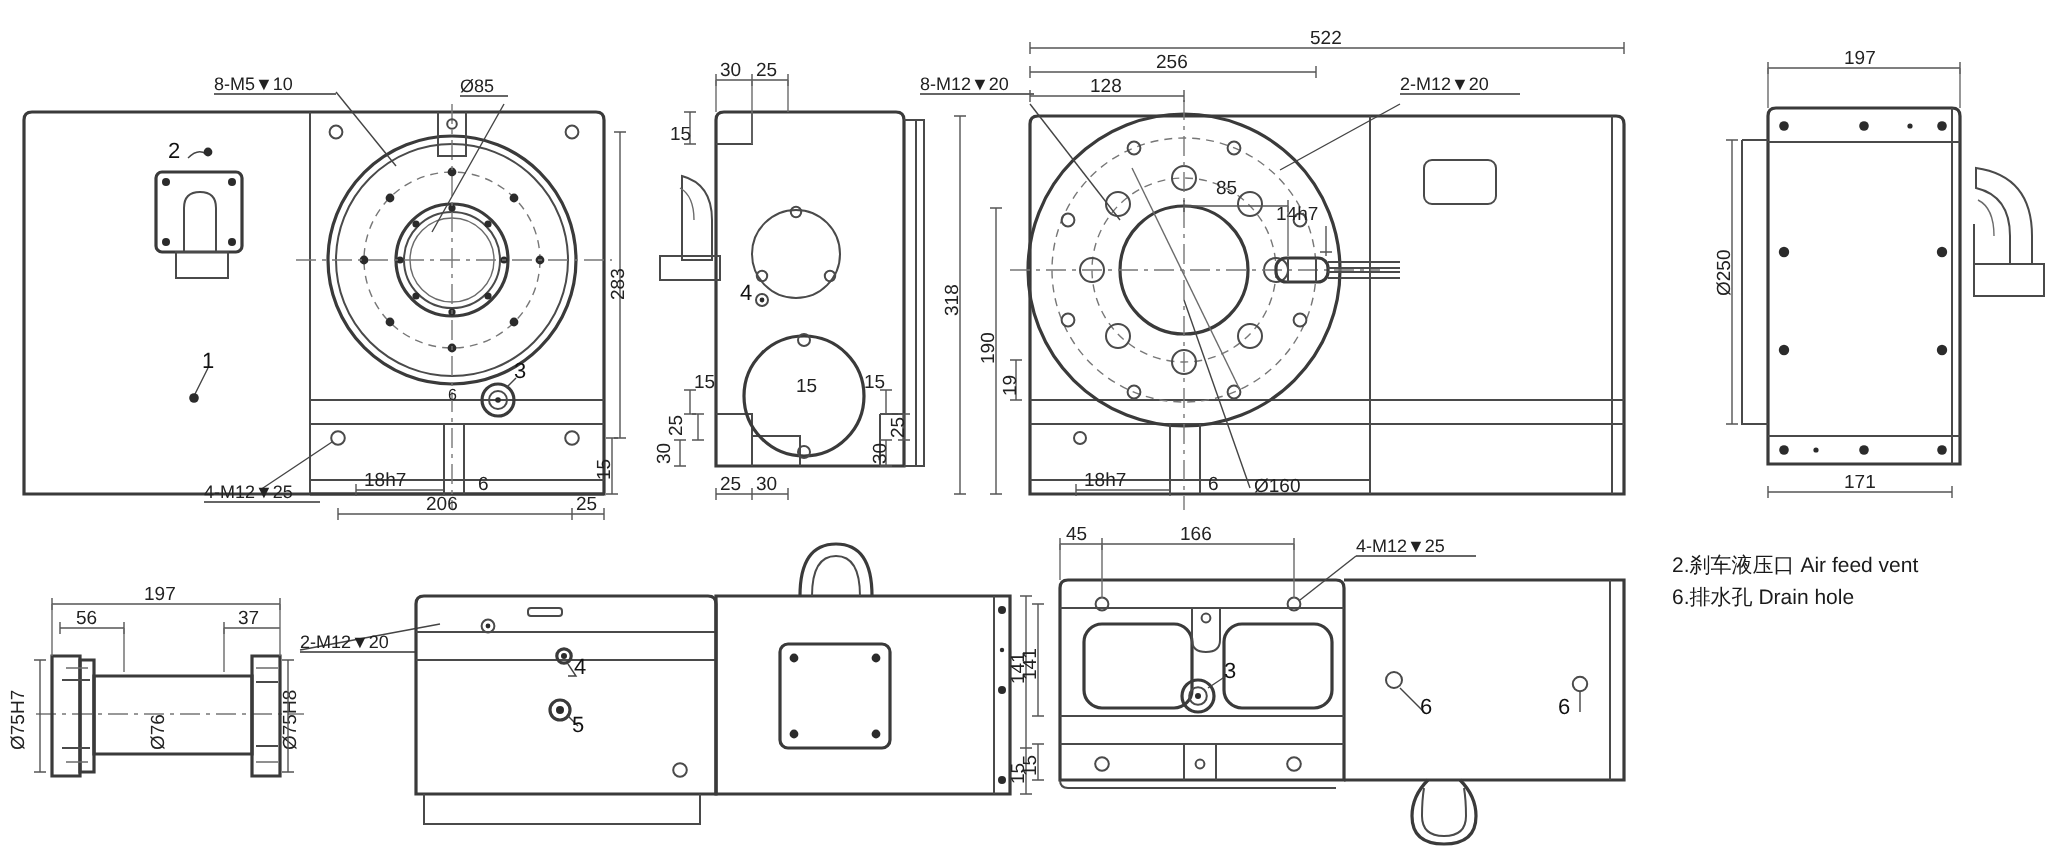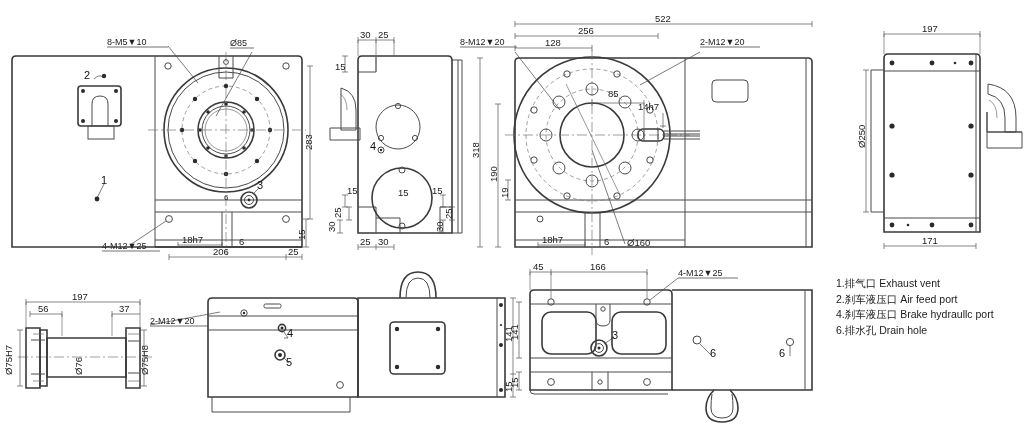--- a/index.html
+++ b/index.html
@@ -447,24 +447,18 @@
     <path class="lead" d="M650 300 L678 278"></path>
     <text class="txt" x="678" y="276">4-M12▼25</text>
     <path class="ul" d="M678 278 L738 278"></path>
   </g>
 
 </svg>
 </div>
 
 <div id="legend">
   <div>
-    <span>1.</span><span>排气口</span>&nbsp;<span>Exhaust vent</span>
-  </div>
-  <div>
-    <span>2.</span><span>刹车液压口</span>&nbsp;<span>Air feed port</span>
-  </div>
-  <div>
-    <span>4.</span><span>刹车液压口</span>&nbsp;<span>Brake hydraullc port</span>
+    <span>2.</span><span>刹车液压口</span>&nbsp;<span>Air feed vent</span>
   </div>
   <div>
     <span>6.</span><span>排水孔</span>&nbsp;<span>Drain hole</span>
   </div>
 </div>
 
 </body></html>

